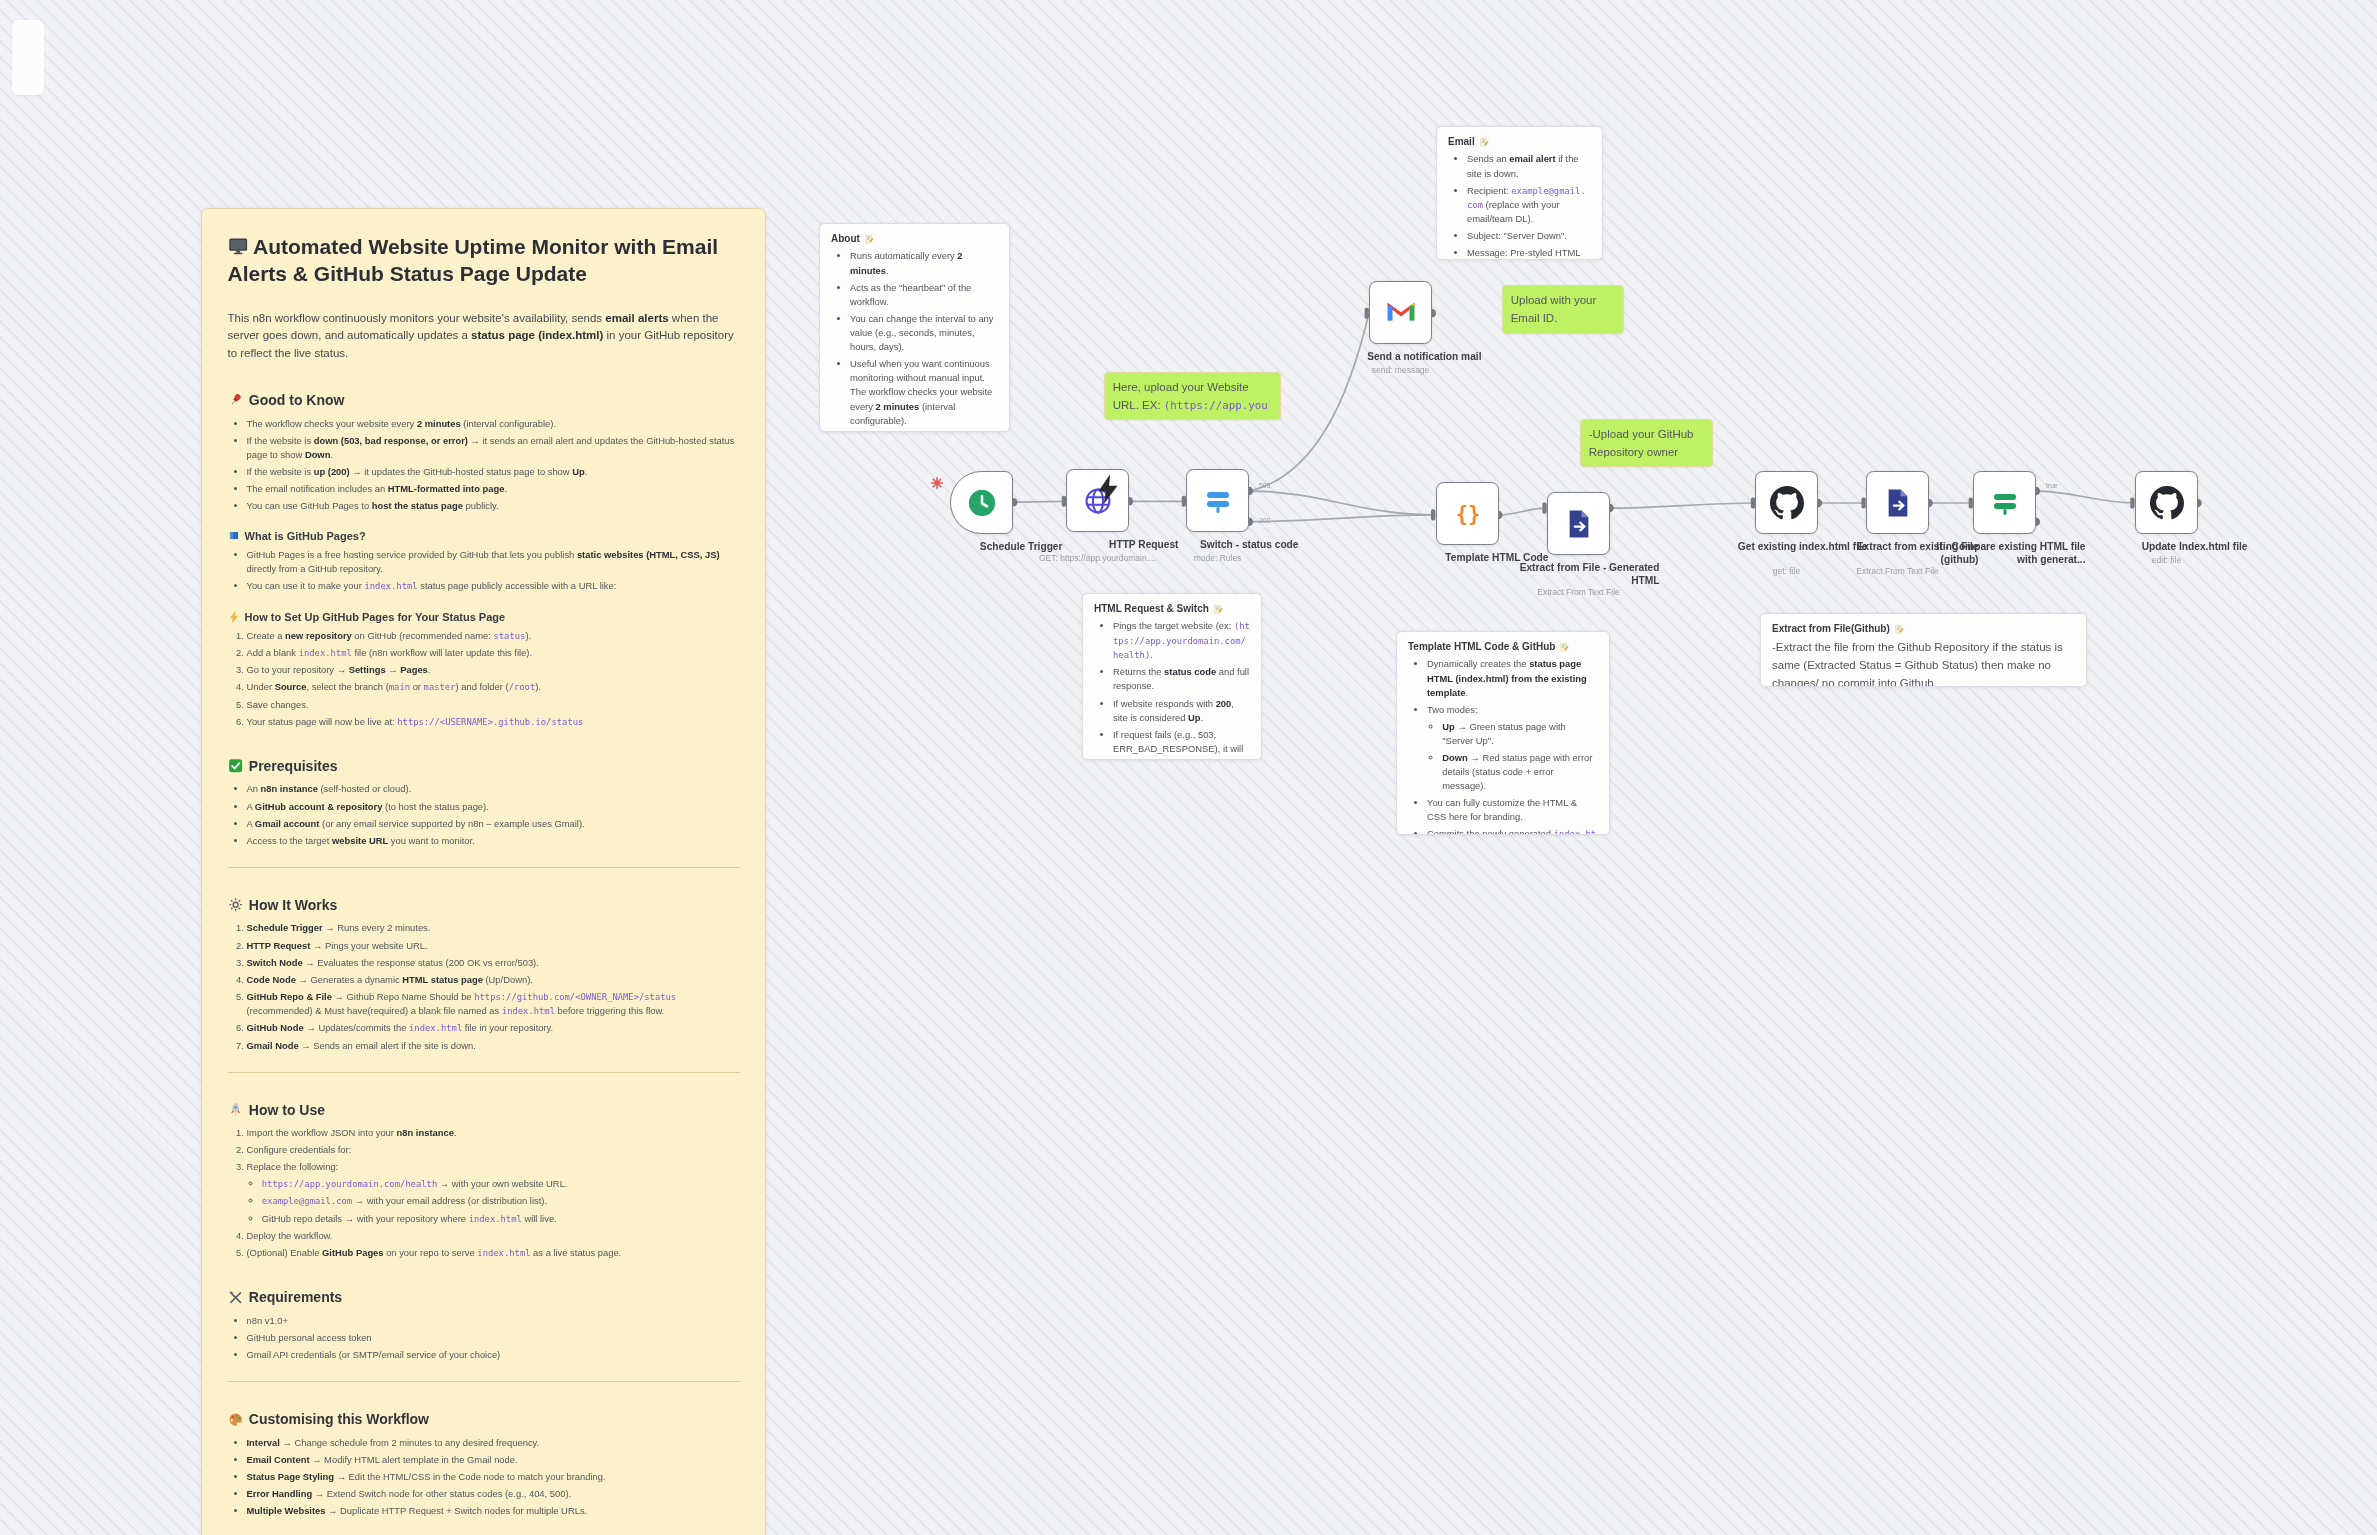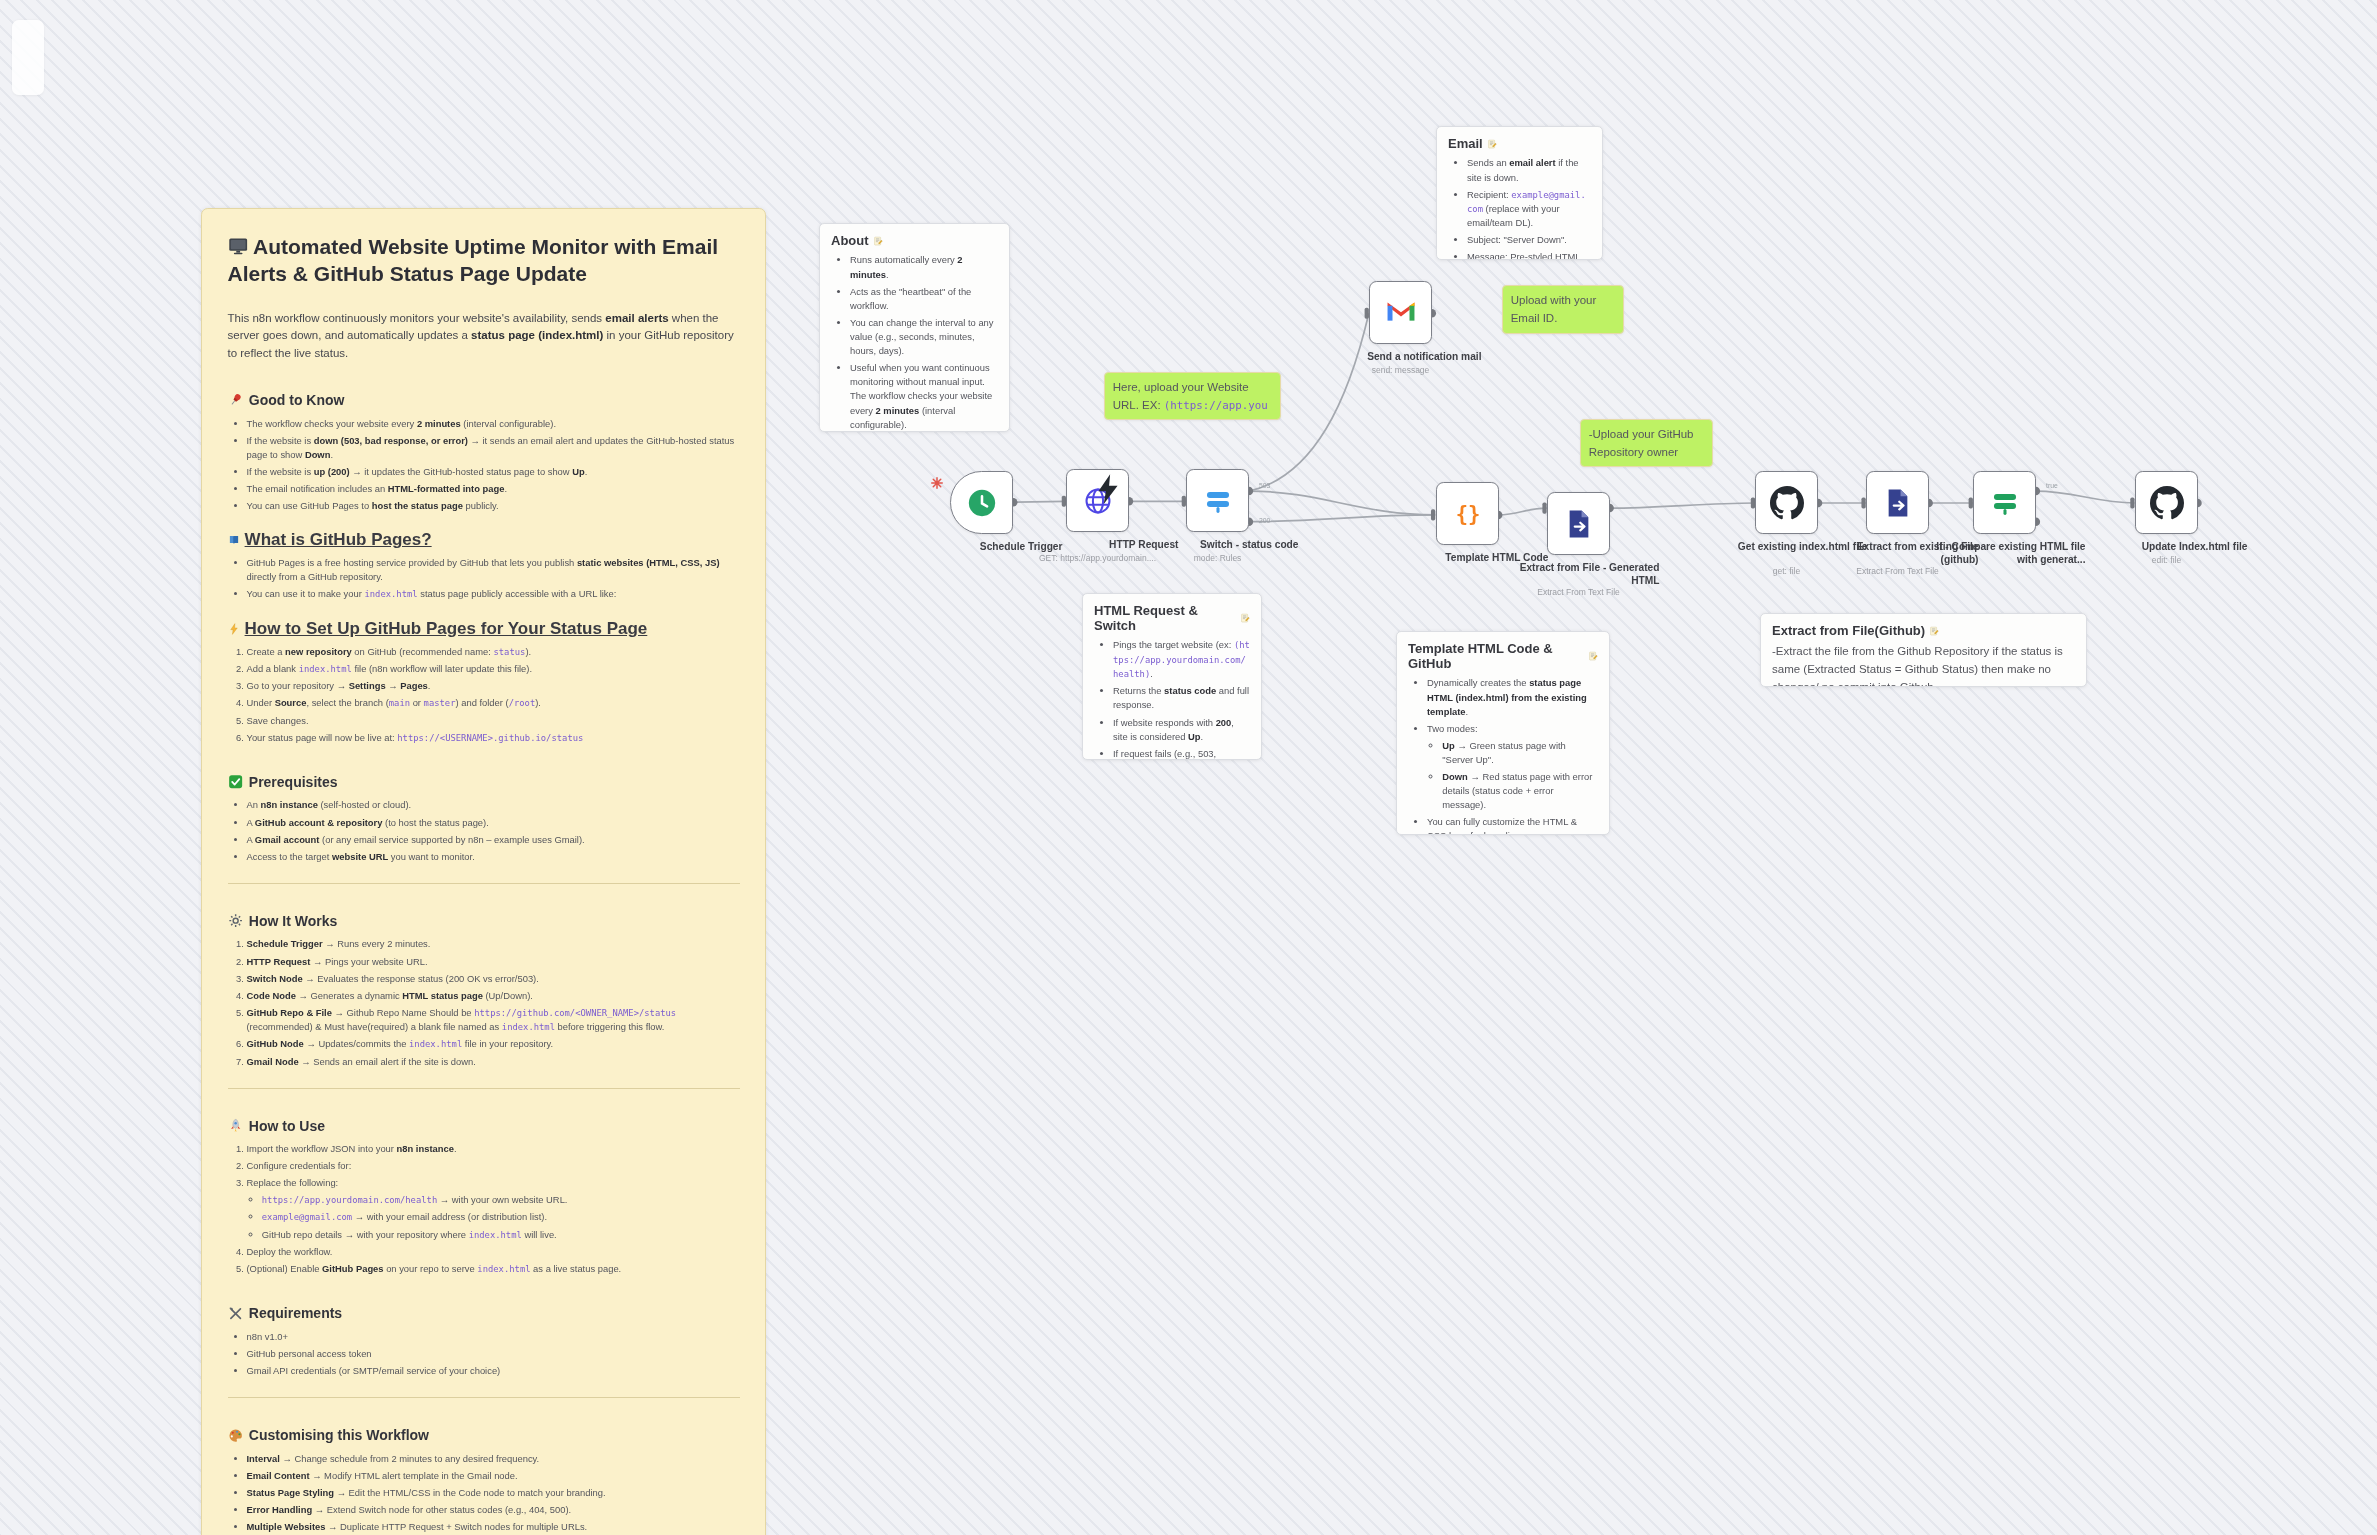--- a/index.html
+++ b/index.html
@@ -24,31 +24,31 @@
     background:#fdfdfc;border:0.9px solid #DBDDE2;border-radius:5.1px;
     padding:9.4px 11px;box-sizing:border-box;overflow:hidden;
     box-shadow:0 0.9px 3.4px rgba(0,0,0,.07);z-index:2;
   }
   .sticky-mini{
     background:#bef264;border:0.9px solid #E6DAA9;border-radius:4.3px;
     padding:6px 7.7px;box-sizing:border-box;overflow:hidden;
     box-shadow:0 0.9px 2.6px rgba(0,0,0,.06);z-index:2;
     font-size:8px;line-height:1.35;color:#55565e;
   }
-  .sw-title{font-size:13px;font-weight:700;color:#37383e;margin-bottom:5.1px;display:flex;align-items:center;gap:4px;}
+  .sw-title{font-size:10px;font-weight:700;color:#37383e;margin-bottom:5.1px;display:flex;align-items:center;gap:4px;}
   .sw-body{font-size:7.7px;line-height:1.34;color:#54555c;}
   .sw-body ul{margin:0;padding-left:11px;}
   .sw-body li{margin-bottom:2.6px;}
   .sw-body .bk-p{margin:0 0 1.7px 0;}
 
   
   .bk-h1{font-size:21px;line-height:1.3;font-weight:700;color:#2E2F36;margin:0 0 22px 0;display:block;}
   .bk-h1 .ic svg{width:20.4px;height:20.4px;vertical-align:-2.6px;margin-right:5.1px;}
   .bk-h2{font-size:14px;font-weight:700;color:#33343b;margin:29px 0 8.5px 0;display:flex;align-items:center;gap:6px;}
-  .bk-h3{font-size:17px;font-weight:700;color:#3a3b42;margin:17px 0 6px 0;display:flex;align-items:center;gap:5.1px;text-decoration:underline;}
+  .bk-h3{font-size:11px;font-weight:700;color:#3a3b42;margin:17px 0 6px 0;display:flex;align-items:center;gap:5.1px;}
   .bk-p{font-size:11.5px;line-height:1.55;margin:0 0 8.5px 0;}
   .bk-p.intro{color:#47484f;font-weight:500;}
   .bk-hr{border-top:0.9px solid #DCCF9F;margin:19px 0;height:0;}
   ul.bk-ul,ol.bk-ol{margin:5.1px 0 12px 0;padding-left:19px;font-size:9.4px;line-height:1.5;}
   ul.bk-ul li,ol.bk-ol li{margin-bottom:3px;}
   ul.bk-sub{margin:2.6px 0 1.7px 0;padding-left:15.3px;list-style:circle;}
   .b{font-weight:700;color:#2e2f35;}
   .code{font-family:"DejaVu Sans Mono","Liberation Mono",monospace;color:#7A5CD0;font-size:.94em;word-break:break-all;}
   .ic{display:inline-block;line-height:0;}
   .ic svg{width:1.15em;height:1.15em;vertical-align:-.18em;}

